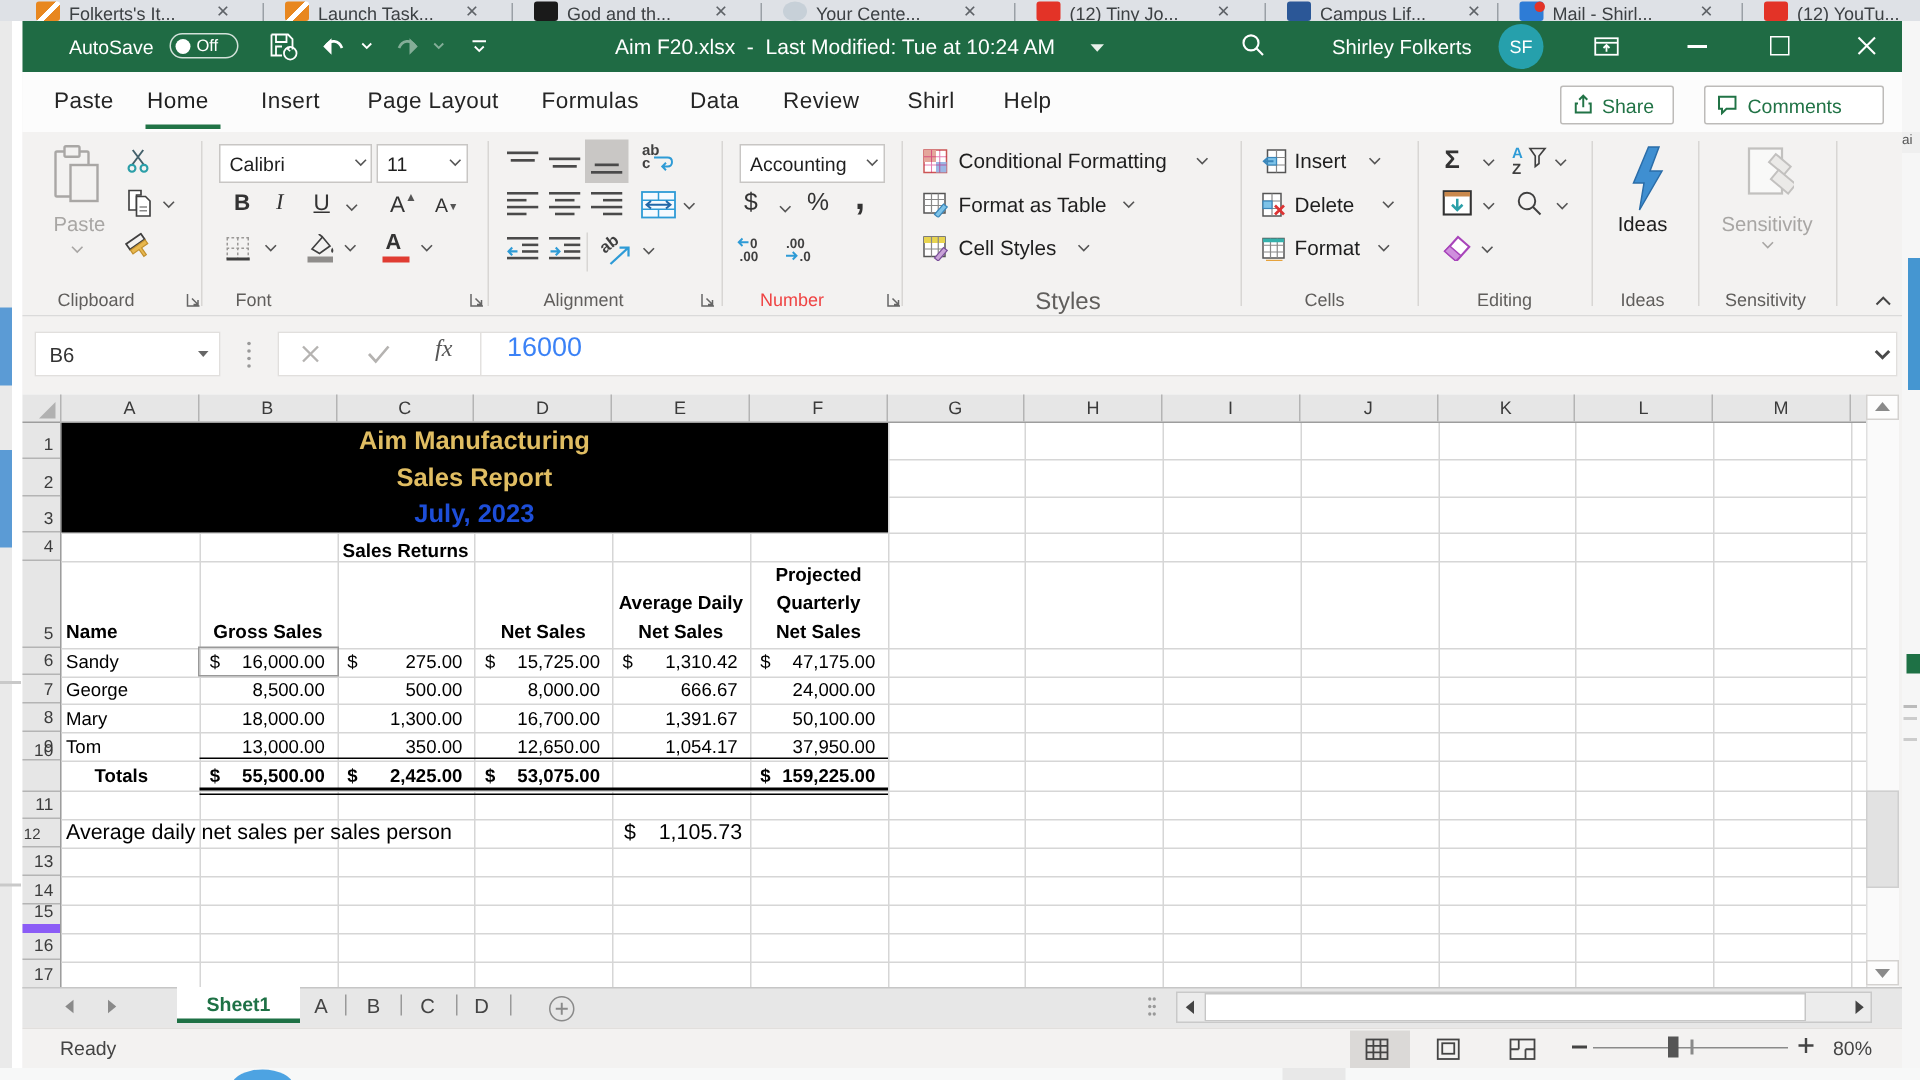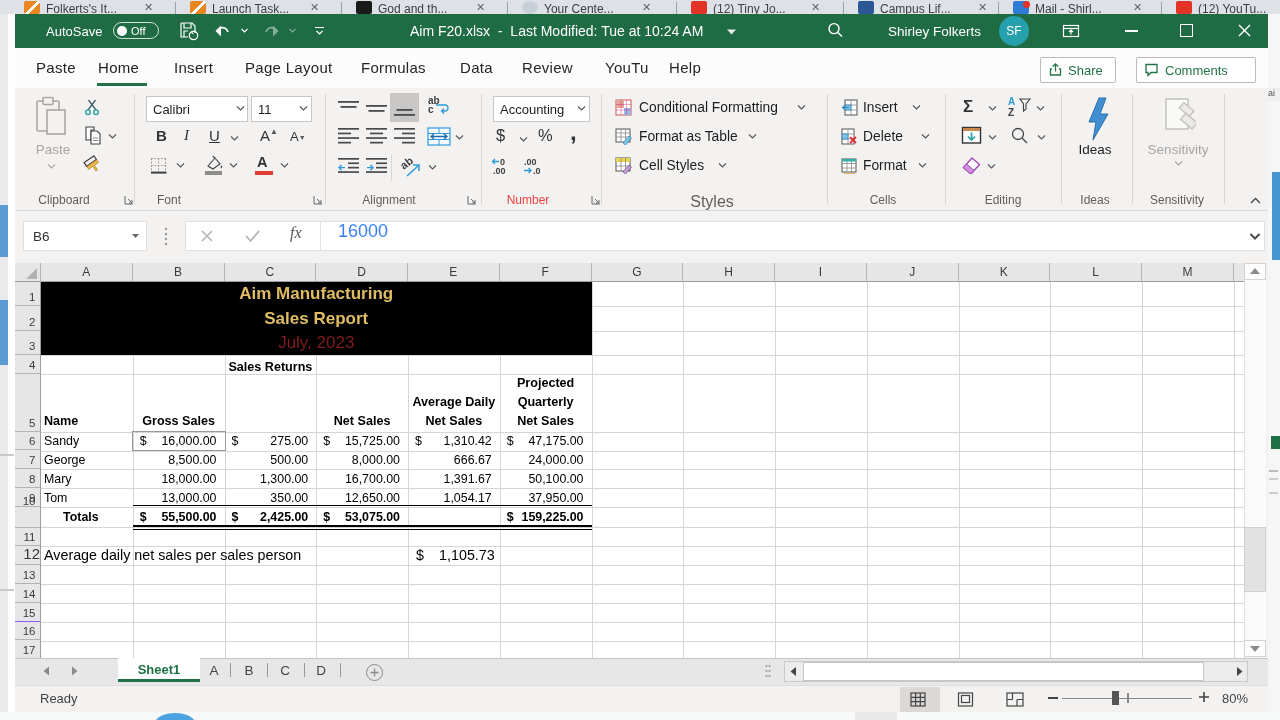--- a/index.html
+++ b/index.html
@@ -132,21 +132,21 @@
     </svg>
   </div>
 <div class="ab" style="left:15px;top:48px;width:1253px;height:40px;background:#fcfcfc;"></div>
 <div class="ab vc" style="left:36px;top:48px;height:38px;color:#252525;font-size:15px;letter-spacing:0.3px;font-weight:normal;">Paste</div>
 <div class="ab vc" style="left:98px;top:48px;height:38px;color:#1e1e1e;font-size:15px;letter-spacing:0.3px;font-weight:normal;">Home</div>
 <div class="ab vc" style="left:174px;top:48px;height:38px;color:#252525;font-size:15px;letter-spacing:0.3px;font-weight:normal;">Insert</div>
 <div class="ab vc" style="left:245px;top:48px;height:38px;color:#252525;font-size:15px;letter-spacing:0.3px;font-weight:normal;">Page Layout</div>
 <div class="ab vc" style="left:361px;top:48px;height:38px;color:#252525;font-size:15px;letter-spacing:0.3px;font-weight:normal;">Formulas</div>
 <div class="ab vc" style="left:460px;top:48px;height:38px;color:#252525;font-size:15px;letter-spacing:0.3px;font-weight:normal;">Data</div>
 <div class="ab vc" style="left:522px;top:48px;height:38px;color:#252525;font-size:15px;letter-spacing:0.3px;font-weight:normal;">Review</div>
-<div class="ab vc" style="left:605px;top:48px;height:38px;color:#252525;font-size:15px;letter-spacing:0.3px;font-weight:normal;">YouTu</div>
+<div class="ab vc" style="left:605px;top:48px;height:38px;color:#252525;font-size:15px;letter-spacing:0.3px;font-weight:normal;">Shirl</div>
 <div class="ab vc" style="left:669px;top:48px;height:38px;color:#252525;font-size:15px;letter-spacing:0.3px;font-weight:normal;">Help</div>
 <div class="ab" style="left:97px;top:83px;width:50px;height:3px;background:#217346;"></div>
 <div class="ab" style="left:1040px;top:57px;width:76px;height:26px;border:1px solid #bdbbb9;border-radius:2px;background:#fff;"></div>
 <div class="ab" style="left:1048px;top:62px;width:15px;height:15px;">
     <svg width="15" height="15">
       <path d="M7.5 9.5 V2 M4.8 4.5 L7.5 1.8 l2.7 2.7" fill="none" stroke="#217346" stroke-width="1.3"></path>
       <path d="M4 7 H2.5 V13 H12.5 V7 H11" fill="none" stroke="#217346" stroke-width="1.3"></path>
     </svg>
   </div>
 <div class="ab vc" style="left:1068px;top:57px;height:26px;color:#217346;font-size:13px;">Share</div>
@@ -679,24 +679,24 @@
 <div class="ab" style="left:15px;top:306.4px;width:25.0px;height:24.400000000000034px;color:#3b3b3b;font-size:11.5px;border-bottom:1px solid #b4b4b4;display:flex;align-items:flex-end;justify-content:flex-end;padding-right:4.5px;padding-bottom:2px;">2</div>
 <div class="ab" style="left:15px;top:330.8px;width:25.0px;height:24.399999999999977px;color:#3b3b3b;font-size:11.5px;border-bottom:1px solid #b4b4b4;display:flex;align-items:flex-end;justify-content:flex-end;padding-right:4.5px;padding-bottom:2px;">3</div>
 <div class="ab" style="left:15px;top:355.2px;width:25.0px;height:19.0px;color:#3b3b3b;font-size:11.5px;border-bottom:1px solid #b4b4b4;display:flex;align-items:flex-end;justify-content:flex-end;padding-right:4.5px;padding-bottom:2px;">4</div>
 <div class="ab" style="left:15px;top:374.2px;width:25.0px;height:57.400000000000034px;color:#3b3b3b;font-size:11.5px;border-bottom:1px solid #b4b4b4;display:flex;align-items:flex-end;justify-content:flex-end;padding-right:4.5px;padding-bottom:2px;">5</div>
 <div class="ab" style="left:15px;top:431.6px;width:25.0px;height:18.899999999999977px;color:#3b3b3b;font-size:11.5px;border-bottom:1px solid #b4b4b4;display:flex;align-items:flex-end;justify-content:flex-end;padding-right:4.5px;padding-bottom:2px;">6</div>
 <div class="ab" style="left:15px;top:450.5px;width:25.0px;height:18.899999999999977px;color:#3b3b3b;font-size:11.5px;border-bottom:1px solid #b4b4b4;display:flex;align-items:flex-end;justify-content:flex-end;padding-right:4.5px;padding-bottom:2px;">7</div>
 <div class="ab" style="left:15px;top:469.4px;width:25.0px;height:18.899999999999977px;color:#3b3b3b;font-size:11.5px;border-bottom:1px solid #b4b4b4;display:flex;align-items:flex-end;justify-content:flex-end;padding-right:4.5px;padding-bottom:2px;">8</div>
 <div class="ab" style="left:15px;top:488.29999999999995px;width:25.0px;height:18.899999999999977px;color:#3b3b3b;font-size:11.5px;border-bottom:1px solid #b4b4b4;display:flex;align-items:flex-end;justify-content:flex-end;padding-right:4.5px;padding-bottom:2px;">9</div>
 <div class="ab" style="left:15px;top:507.19999999999993px;width:25.0px;height:19.899999999999977px;color:#3b3b3b;font-size:11.5px;border-bottom:1px solid #b4b4b4;display:flex;align-items:flex-end;justify-content:flex-end;padding-right:4.5px;padding-bottom:20px;">10</div>
 <div class="ab" style="left:15px;top:527.0999999999999px;width:25.0px;height:18.899999999999977px;color:#3b3b3b;font-size:11.5px;border-bottom:1px solid #b4b4b4;display:flex;align-items:flex-end;justify-content:flex-end;padding-right:4.5px;padding-bottom:2px;">11</div>
-<div class="ab" style="left:15px;top:545.9999999999999px;width:25.0px;height:18.899999999999977px;color:#3b3b3b;font-size:15px;border-bottom:1px solid #b4b4b4;display:flex;align-items:flex-end;justify-content:flex-end;padding-right:0;padding-bottom:2px;">12</div>
+<div class="ab" style="left:15px;top:545.9999999999999px;width:25.0px;height:18.899999999999977px;color:#3b3b3b;font-size:10px;border-bottom:1px solid #b4b4b4;display:flex;align-items:flex-end;justify-content:flex-end;padding-right:13px;padding-bottom:2px;">12</div>
 <div class="ab" style="left:15px;top:564.8999999999999px;width:25.0px;height:18.899999999999977px;color:#3b3b3b;font-size:11.5px;border-bottom:1px solid #b4b4b4;display:flex;align-items:flex-end;justify-content:flex-end;padding-right:4.5px;padding-bottom:2px;">13</div>
 <div class="ab" style="left:15px;top:583.7999999999998px;width:25.0px;height:18.899999999999977px;color:#3b3b3b;font-size:11.5px;border-bottom:1px solid #b4b4b4;display:flex;align-items:flex-end;justify-content:flex-end;padding-right:4.5px;padding-bottom:2px;">14</div>
-<div class="ab" style="left:15px;top:602.6999999999998px;width:25.0px;height:18.899999999999977px;color:#3b3b3b;font-size:11.5px;border-bottom:1px solid #8b5cf6;display:flex;align-items:flex-end;justify-content:flex-end;padding-right:4.5px;padding-bottom:2px;">15</div>
+<div class="ab" style="left:15px;top:602.6999999999998px;width:25.0px;height:18.899999999999977px;color:#3b3b3b;font-size:11.5px;border-bottom:6px solid #8b5cf6;display:flex;align-items:flex-end;justify-content:flex-end;padding-right:4.5px;padding-bottom:2px;">15</div>
 <div class="ab" style="left:15px;top:621.5999999999998px;width:25.0px;height:18.899999999999977px;color:#3b3b3b;font-size:11.5px;border-bottom:1px solid #b4b4b4;display:flex;align-items:flex-end;justify-content:flex-end;padding-right:4.5px;padding-bottom:2px;">16</div>
 <div class="ab" style="left:15px;top:640.4999999999998px;width:25.0px;height:18.899999999999977px;color:#3b3b3b;font-size:11.5px;border-bottom:1px solid #b4b4b4;display:flex;align-items:flex-end;justify-content:flex-end;padding-right:4.5px;padding-bottom:2px;">17</div>
 <div class="ab" style="left:132.75px;top:282.0px;width:1px;height:376.0px;background:#d6d6d6;"></div>
 <div class="ab" style="left:224.5px;top:282.0px;width:1px;height:376.0px;background:#d6d6d6;"></div>
 <div class="ab" style="left:316.25px;top:282.0px;width:1px;height:376.0px;background:#d6d6d6;"></div>
 <div class="ab" style="left:408.0px;top:282.0px;width:1px;height:376.0px;background:#d6d6d6;"></div>
 <div class="ab" style="left:499.75px;top:282.0px;width:1px;height:376.0px;background:#d6d6d6;"></div>
 <div class="ab" style="left:591.5px;top:282.0px;width:1px;height:376.0px;background:#d6d6d6;"></div>
 <div class="ab" style="left:683.25px;top:282.0px;width:1px;height:376.0px;background:#d6d6d6;"></div>
 <div class="ab" style="left:775.0px;top:282.0px;width:1px;height:376.0px;background:#d6d6d6;"></div>
@@ -722,21 +722,21 @@
 <div class="ab" style="left:41.0px;top:621.6px;width:1203.0px;height:1px;background:#d6d6d6;"></div>
 <div class="ab" style="left:41.0px;top:640.5px;width:1203.0px;height:1px;background:#d6d6d6;"></div>
 <div class="ab" style="left:41.0px;top:659.4px;width:1203.0px;height:1px;background:#d6d6d6;"></div>
 <div class="ab" style="left:41.0px;top:282.0px;width:550.5px;height:73.19999999999999px;background:#000;"></div>
 <div class="ab ctr" style="left:41.0px;top:282.0px;width:550.5px;height:24.4px;color:#e0bd62;font-size:17px;font-weight:bold;">
     <span>Aim Manufacturing</span>
   </div>
 <div class="ab ctr" style="left:41.0px;top:306.4px;width:550.5px;height:24.4px;color:#e0bd62;font-size:17px;font-weight:bold;">
     <span>Sales Report</span>
   </div>
-<div class="ab ctr" style="left:41.0px;top:330.8px;width:550.5px;height:24.4px;color:#7f1d1d;font-size:17px;font-weight:normal;">
+<div class="ab ctr" style="left:41.0px;top:330.8px;width:550.5px;height:24.4px;color:#1d4ed8;font-size:17px;font-weight:bold;">
     <span>July, 2023</span>
   </div>
 <div class="ab" style="left:44.0px;top:374.2px;width:88.75px;height:53.900000000000034px;font-size:12.6px;font-weight:bold;display:flex;align-items:flex-end;">Name</div>
 <div class="ab" style="left:132.75px;top:374.2px;width:91.75px;height:56.400000000000034px;font-size:12.6px;font-weight:bold;display:flex;align-items:flex-end;justify-content:center;text-align:center;line-height:19px;">
     <span>Gross Sales</span>
   </div>
 <div class="ab" style="left:224.5px;top:358px;width:91.75px;height:68px;font-size:12.6px;font-weight:bold;display:flex;align-items:flex-start;justify-content:center;text-align:center;line-height:19px;">
     <span>Sales Returns</span>
   </div>
 <div class="ab" style="left:316.25px;top:374.2px;width:91.75px;height:56.400000000000034px;font-size:12.6px;font-weight:bold;display:flex;align-items:flex-end;justify-content:center;text-align:center;line-height:19px;">

